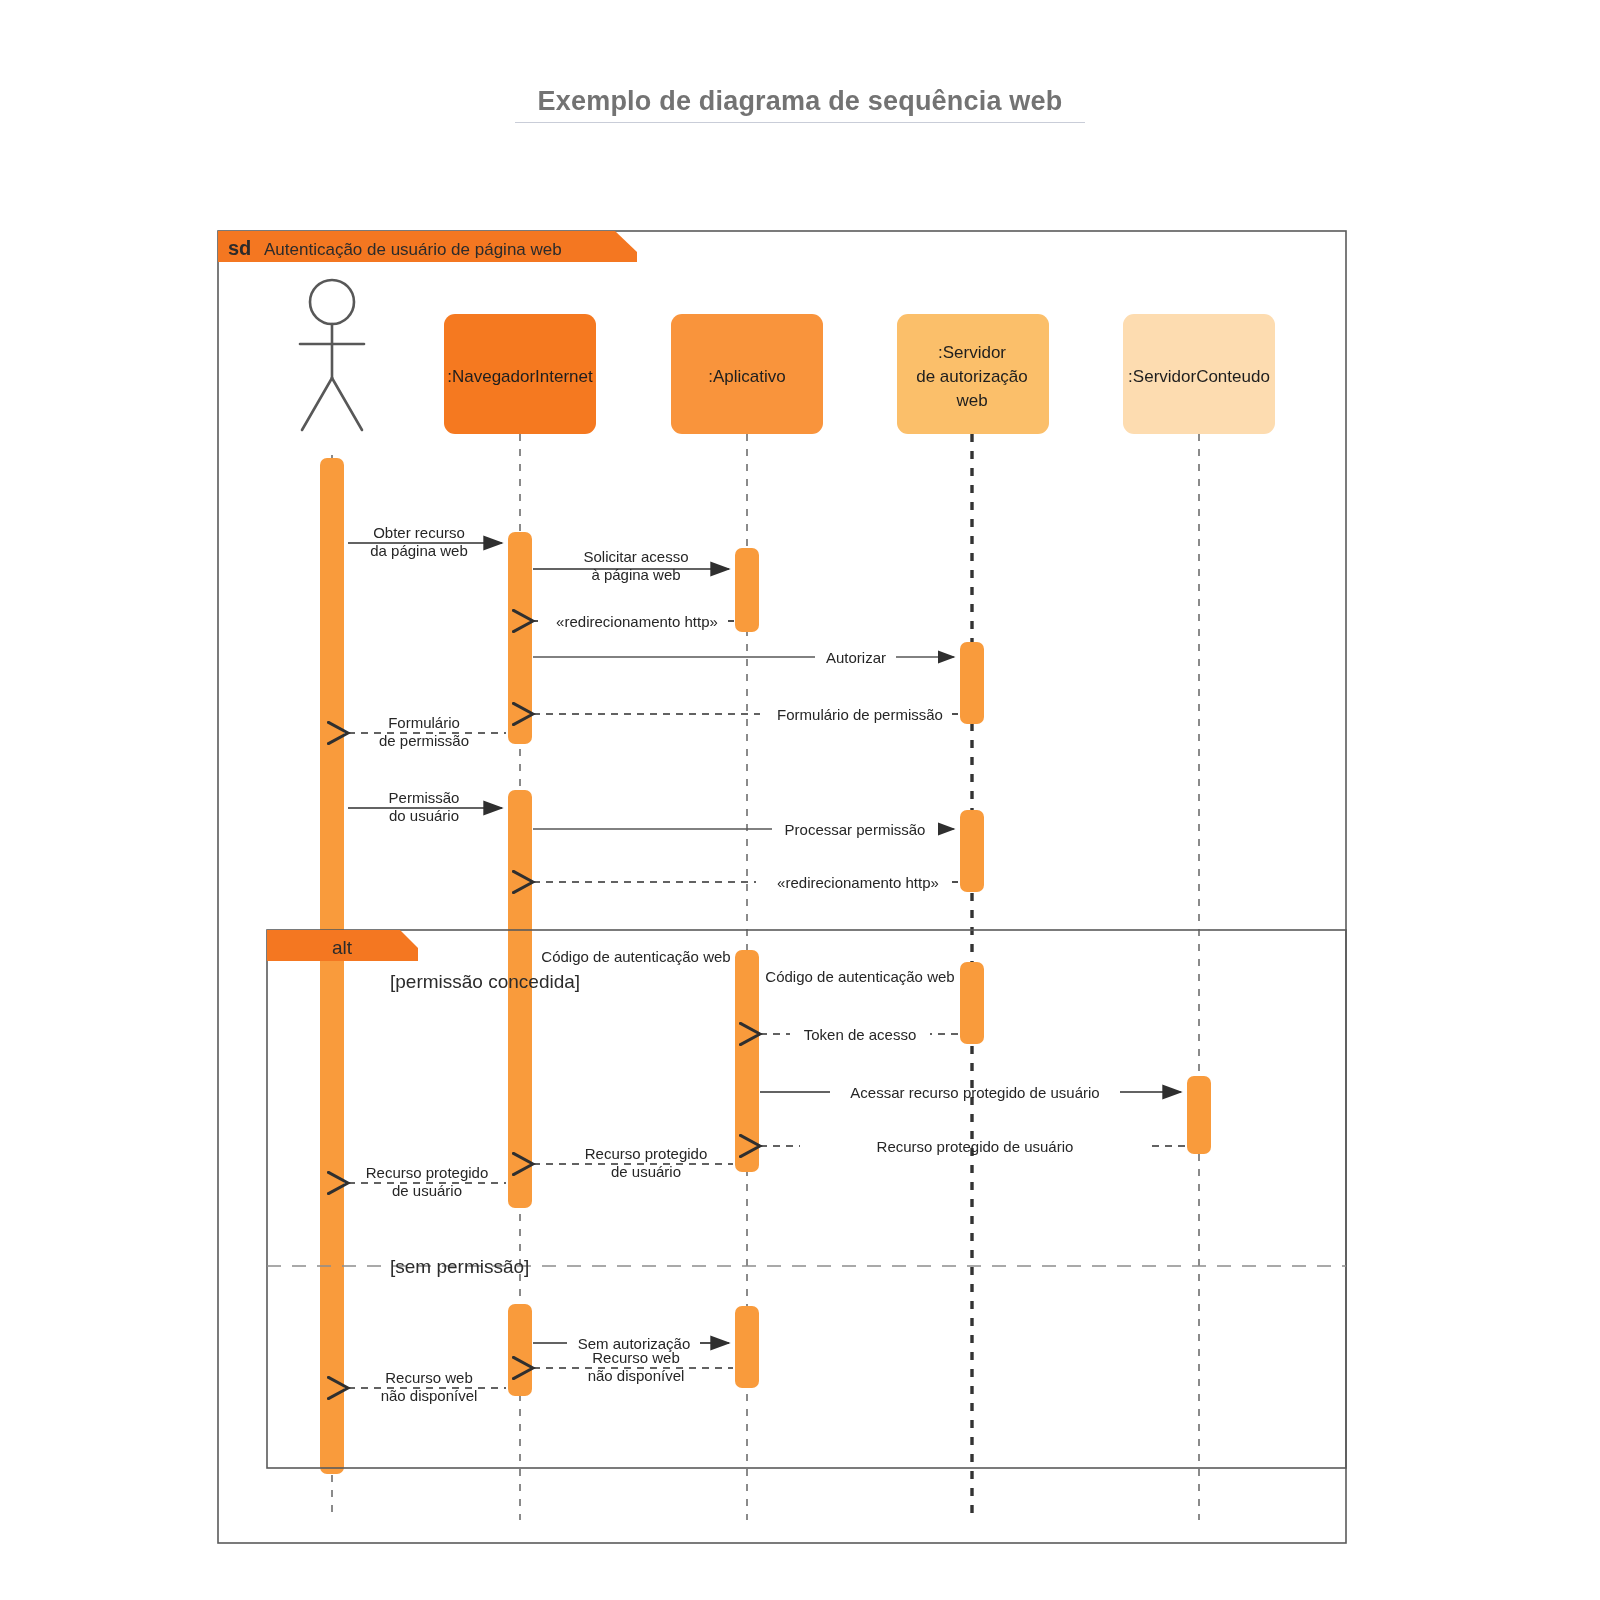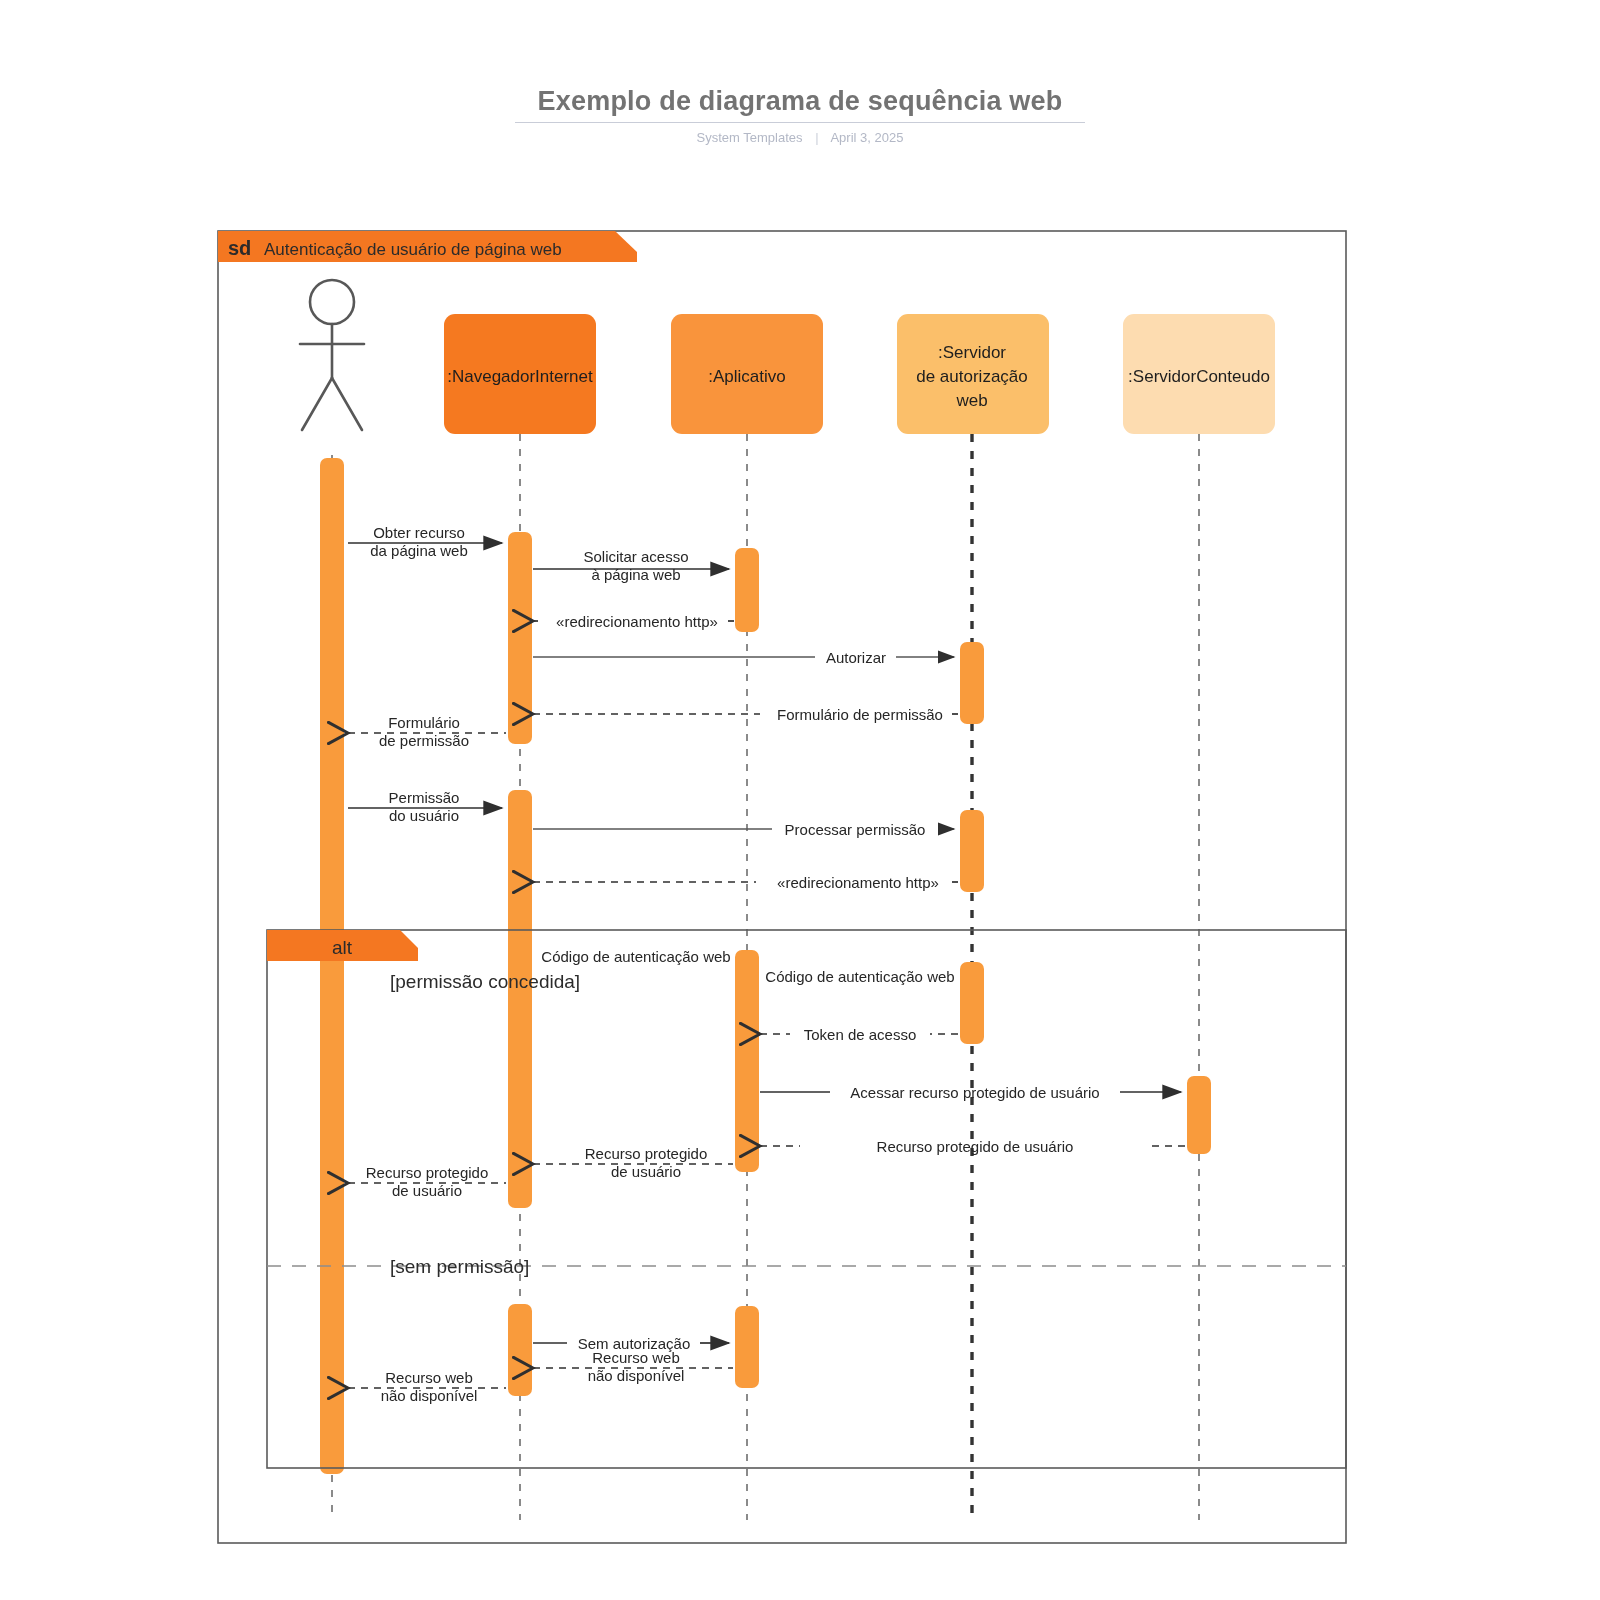--- a/index.html
+++ b/index.html
@@ -39,25 +39,20 @@
   .divider{stroke:#8d8d8d;stroke-width:1.5;stroke-dasharray:14 11;}
   .stick{stroke:#585858;stroke-width:2.6;fill:none;stroke-linecap:round;}
 </style>
 </head>
 <body>
 
 <div id="stage">
 
   <div class="doc-title">Exemplo de diagrama de sequência web</div>
   <div class="title-rule"></div>
-  <div class="doc-sub">
-    <span>System Templates</span>
-    <span class="sep">|</span>
-    <span>April 3, 2025</span>
-  </div>
 
   <svg viewBox="0 0 1600 1600">
     <defs>
       <marker id="solidArrow" viewBox="0 0 12 10" refX="11" refY="5" markerWidth="12" markerHeight="10" orient="auto-start-reverse">
         <path d="M0,0.6 L12,5 L0,9.4 Z" class="arrowhead-solid"></path>
       </marker>
       <marker id="openArrow" viewBox="0 0 14 14" refX="1.5" refY="7" markerWidth="14" markerHeight="14" orient="auto-start-reverse">
         <path d="M13,0.8 L1.5,7 L13,13.2" class="arrowhead-open"></path>
       </marker>
     </defs>

